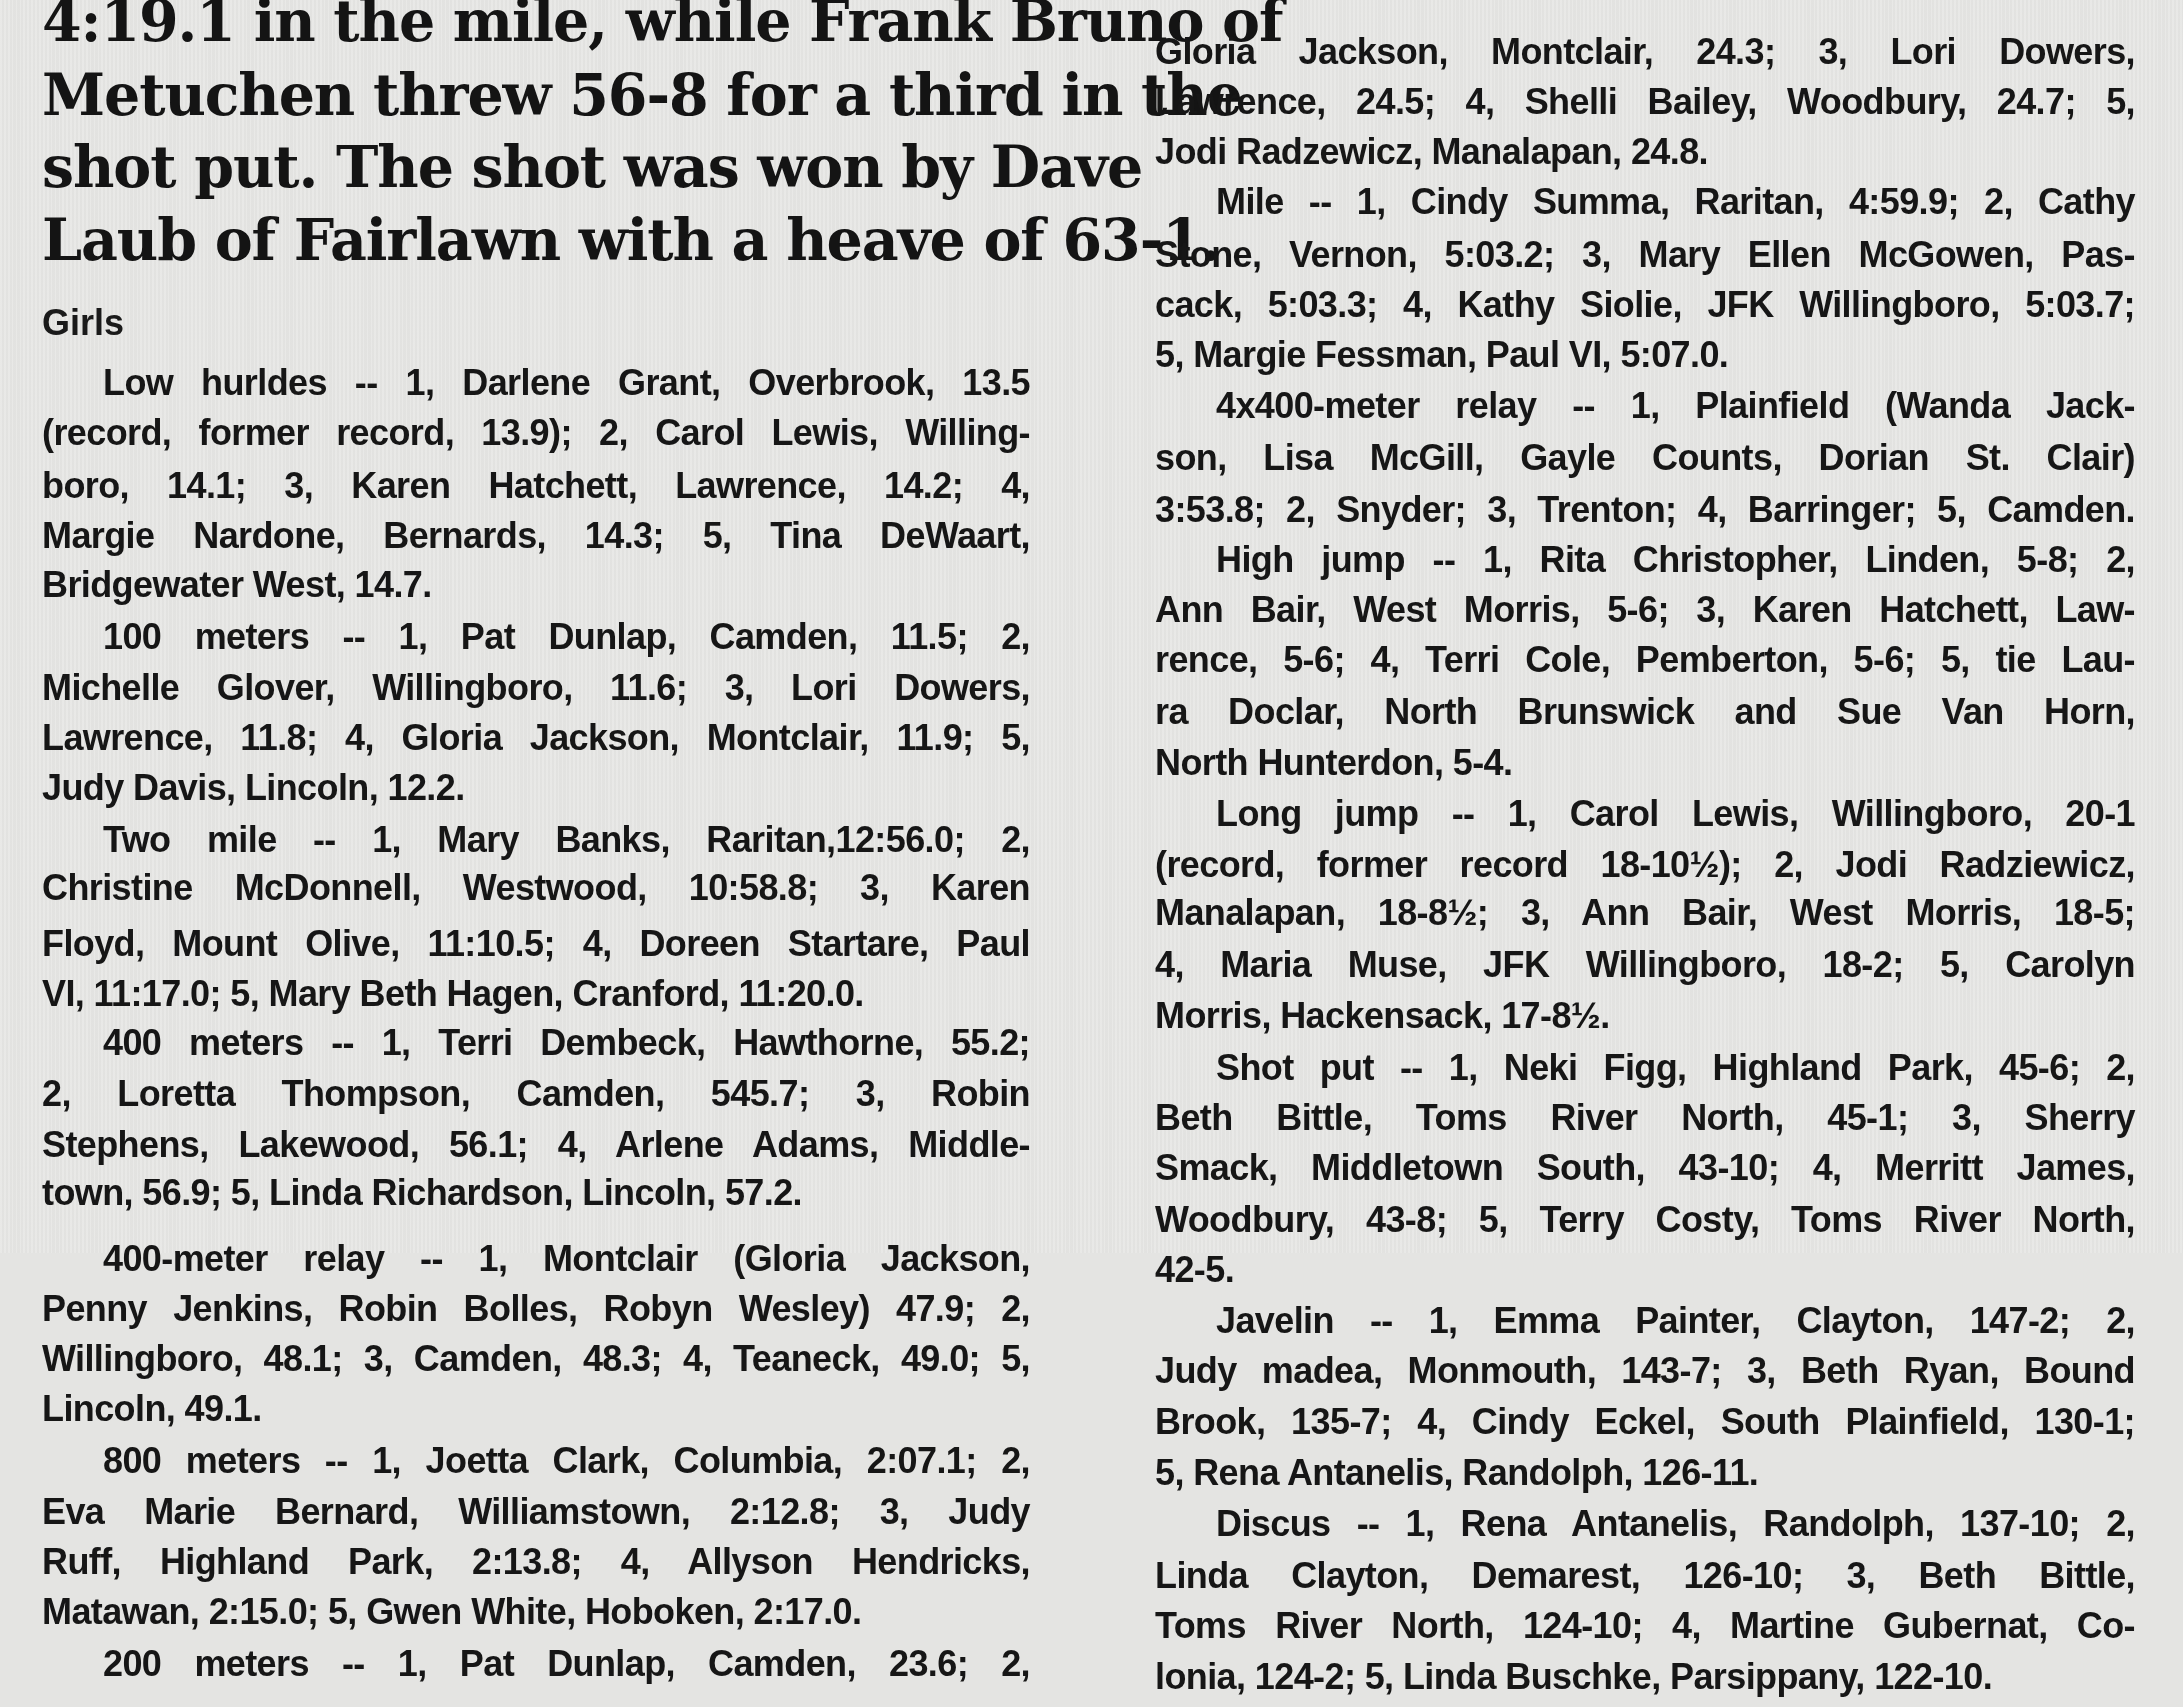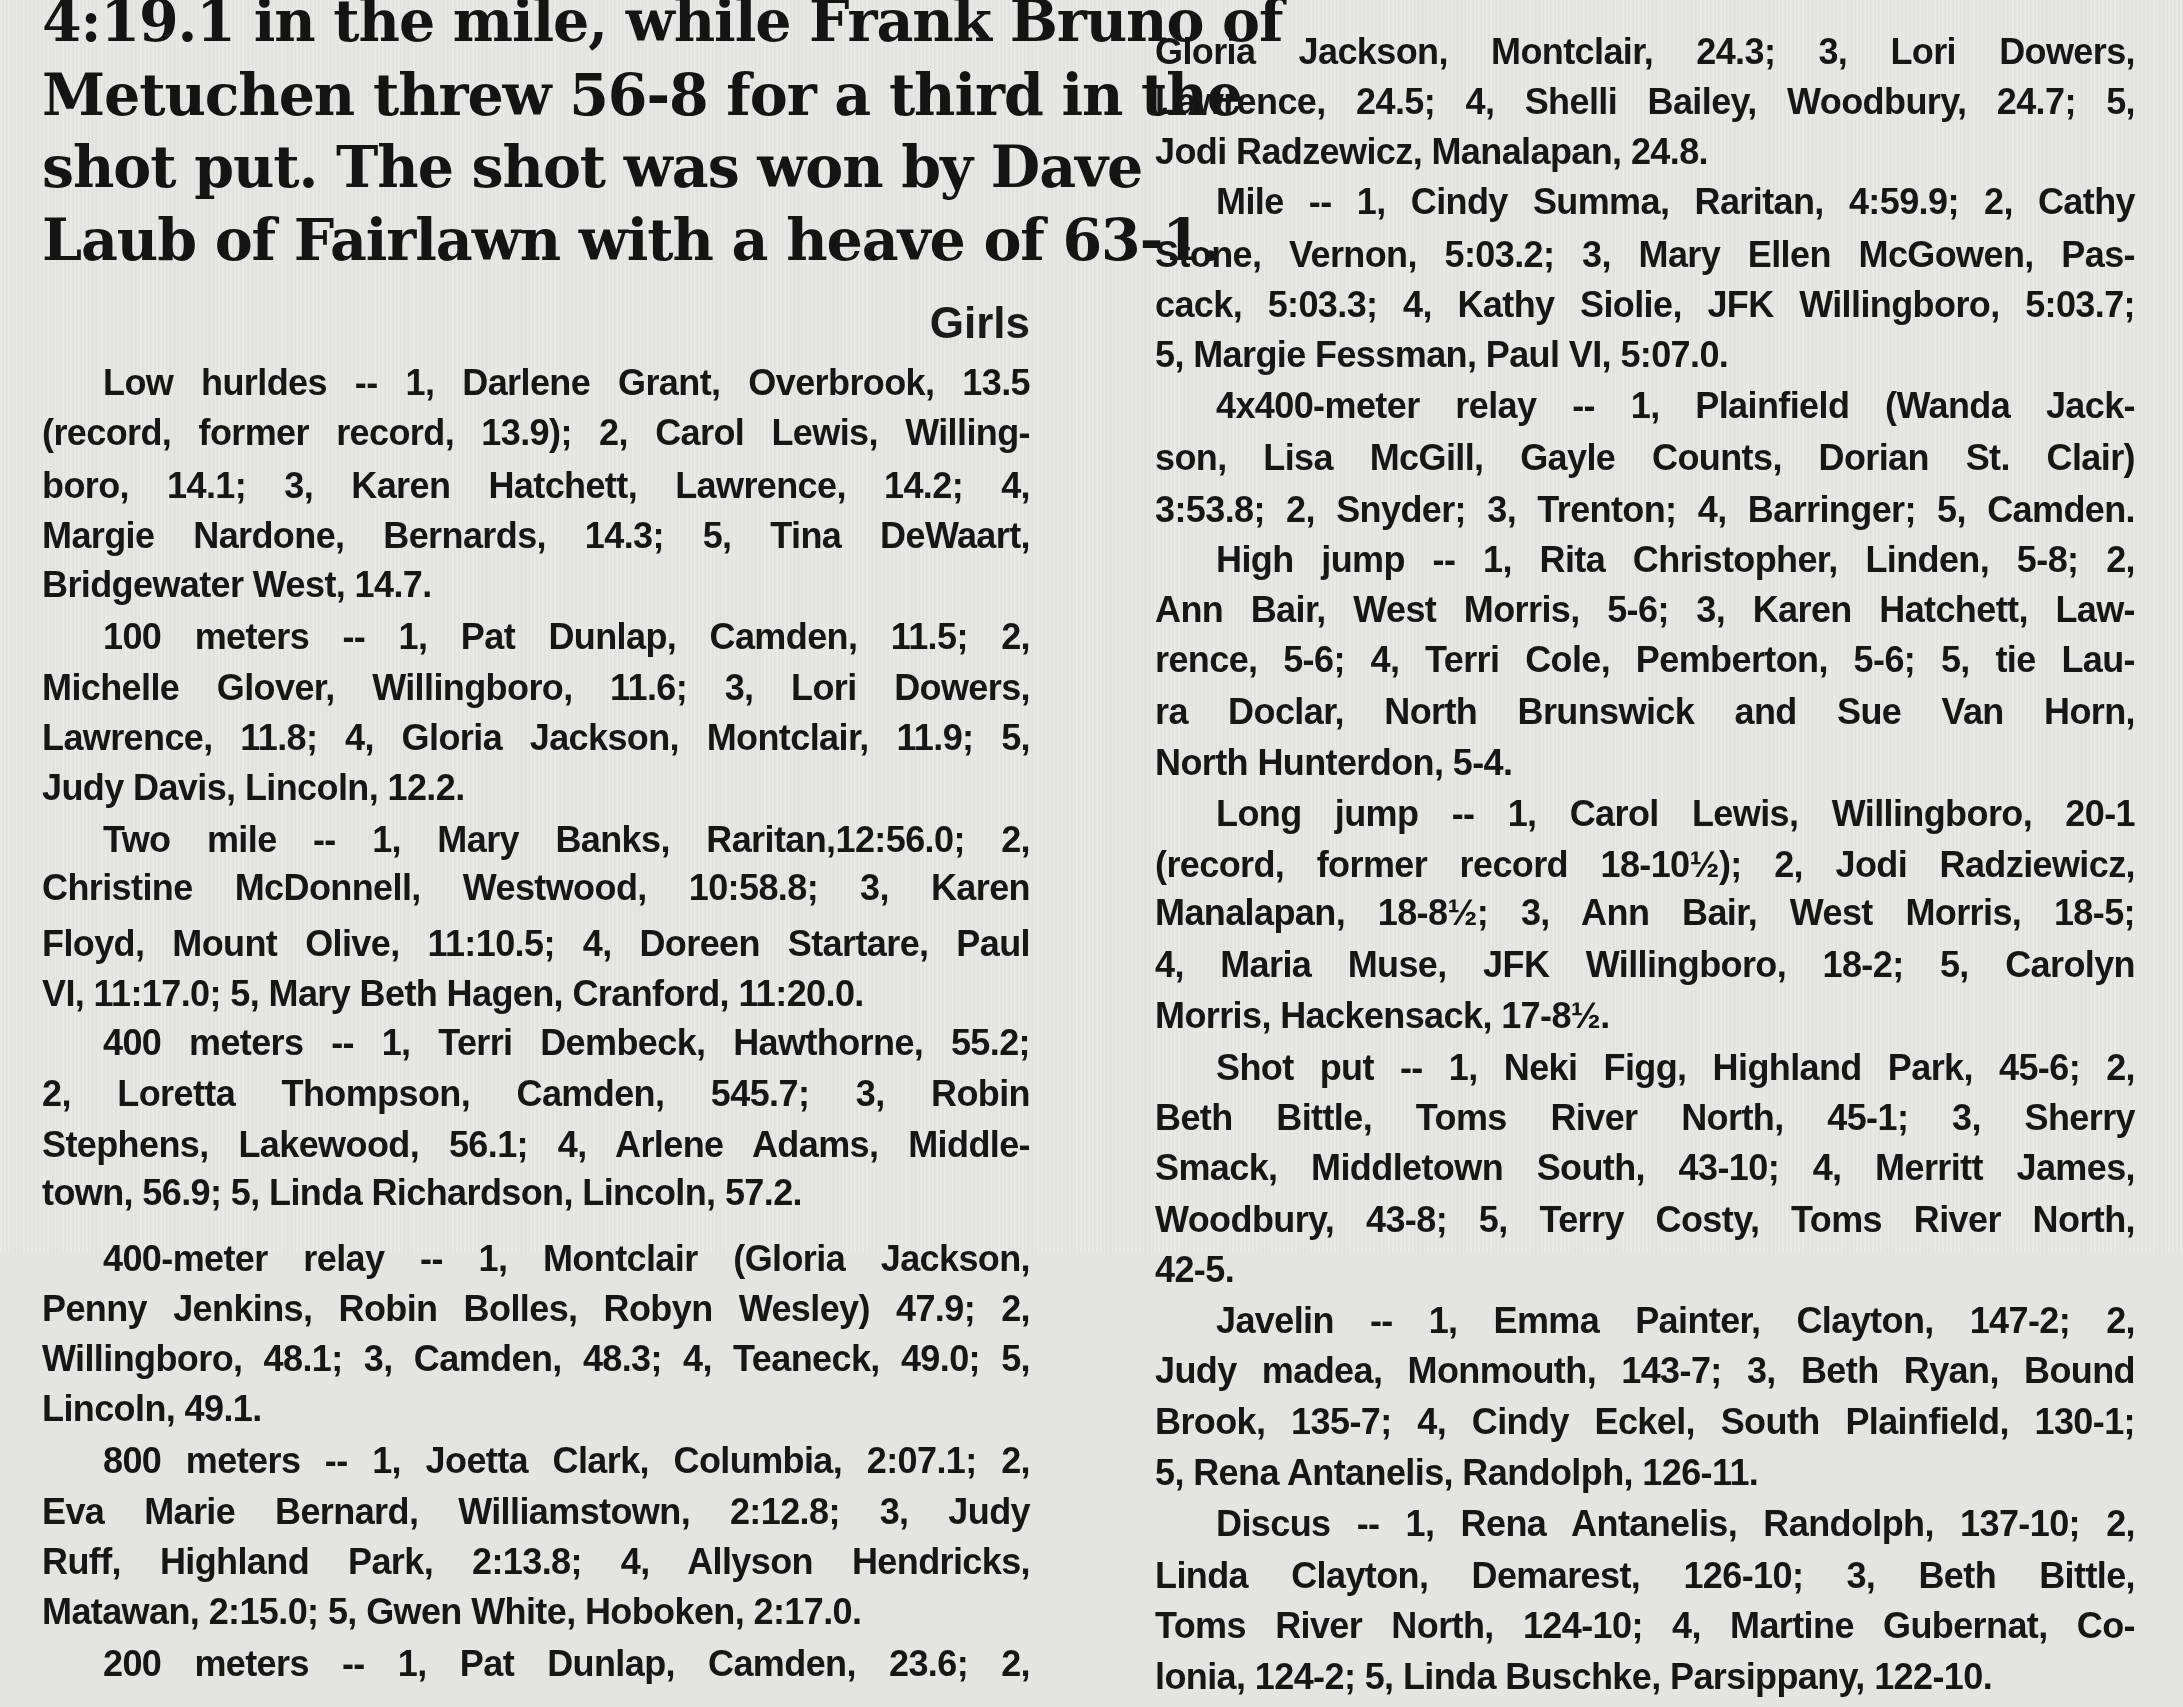--- a/index.html
+++ b/index.html
@@ -30,23 +30,23 @@
 
   .head {
     font-family: "DejaVu Serif", "Liberation Serif", serif;
     font-weight: bold;
     font-size: 57px;
     height: 72px; line-height: 72px;
     letter-spacing: -1.1px;
     color: #141414;
   }
   .girls {
-    position: absolute; left: 0; right: 0; text-align: right;
+    position: absolute; left: 0; right: 0; text-align: left;
     font-family: "Liberation Sans", "DejaVu Sans", sans-serif;
-    font-weight: bold; font-size: 44px; height: 44px; line-height: 44px;
+    font-weight: bold; font-size: 36px; height: 44px; line-height: 44px;
     color: #1a1a1a;
   }
   .body-line {
     font-family: "Liberation Sans", "DejaVu Sans", sans-serif;
     font-size: 36px;
     height: 50px; line-height: 50px;
     letter-spacing: -0.6px;
     color: #161616;
     font-weight: 600;
   }

